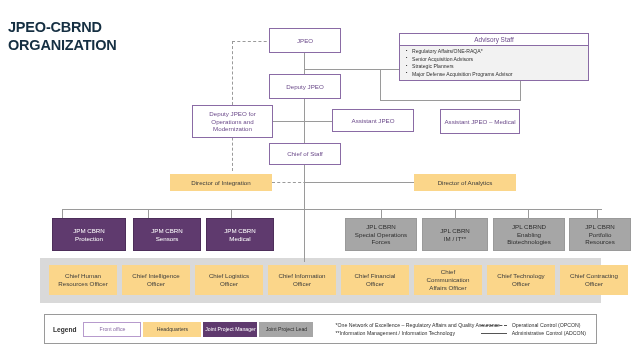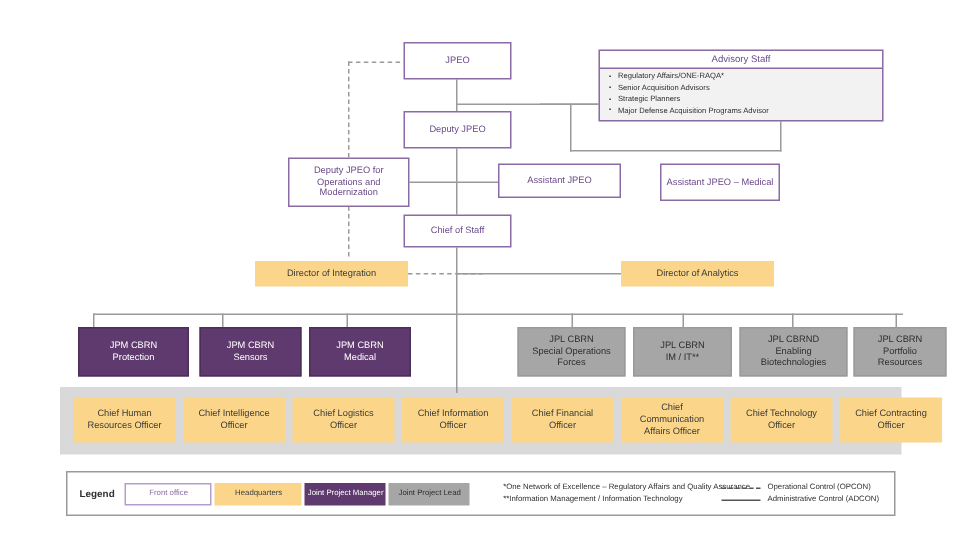--- a/index.html
+++ b/index.html
@@ -98,20 +98,22 @@
   .ctrl-line { width: 26px; margin-right: 5px; }
   .ctrl-dash { border-top: 1px dashed #555; }
   .ctrl-solid { border-top: 1px solid #555; }
 </style>
 </head>
 <body>
 
 <div id="root">
 
   <div class="title">
+    <div>JPEO-CBRND</div>
+    <div>ORGANIZATION</div>
   </div>
 
   <div class="ln lnv" style="left:304px; top:52px; height:210px;"></div>
 
   <div class="dash-h" style="left:232px; top:41px; width:40px;"></div>
   <div class="dash-v" style="left:232px; top:41px; height:130px;"></div>
 
   <div class="ln lnh" style="left:304px; top:69px; width:216px;"></div>
   <div class="ln lnv" style="left:399px; top:69px; height:0px;"></div>
   <div class="ln lnh" style="left:360px; top:69px; width:39px;"></div>

